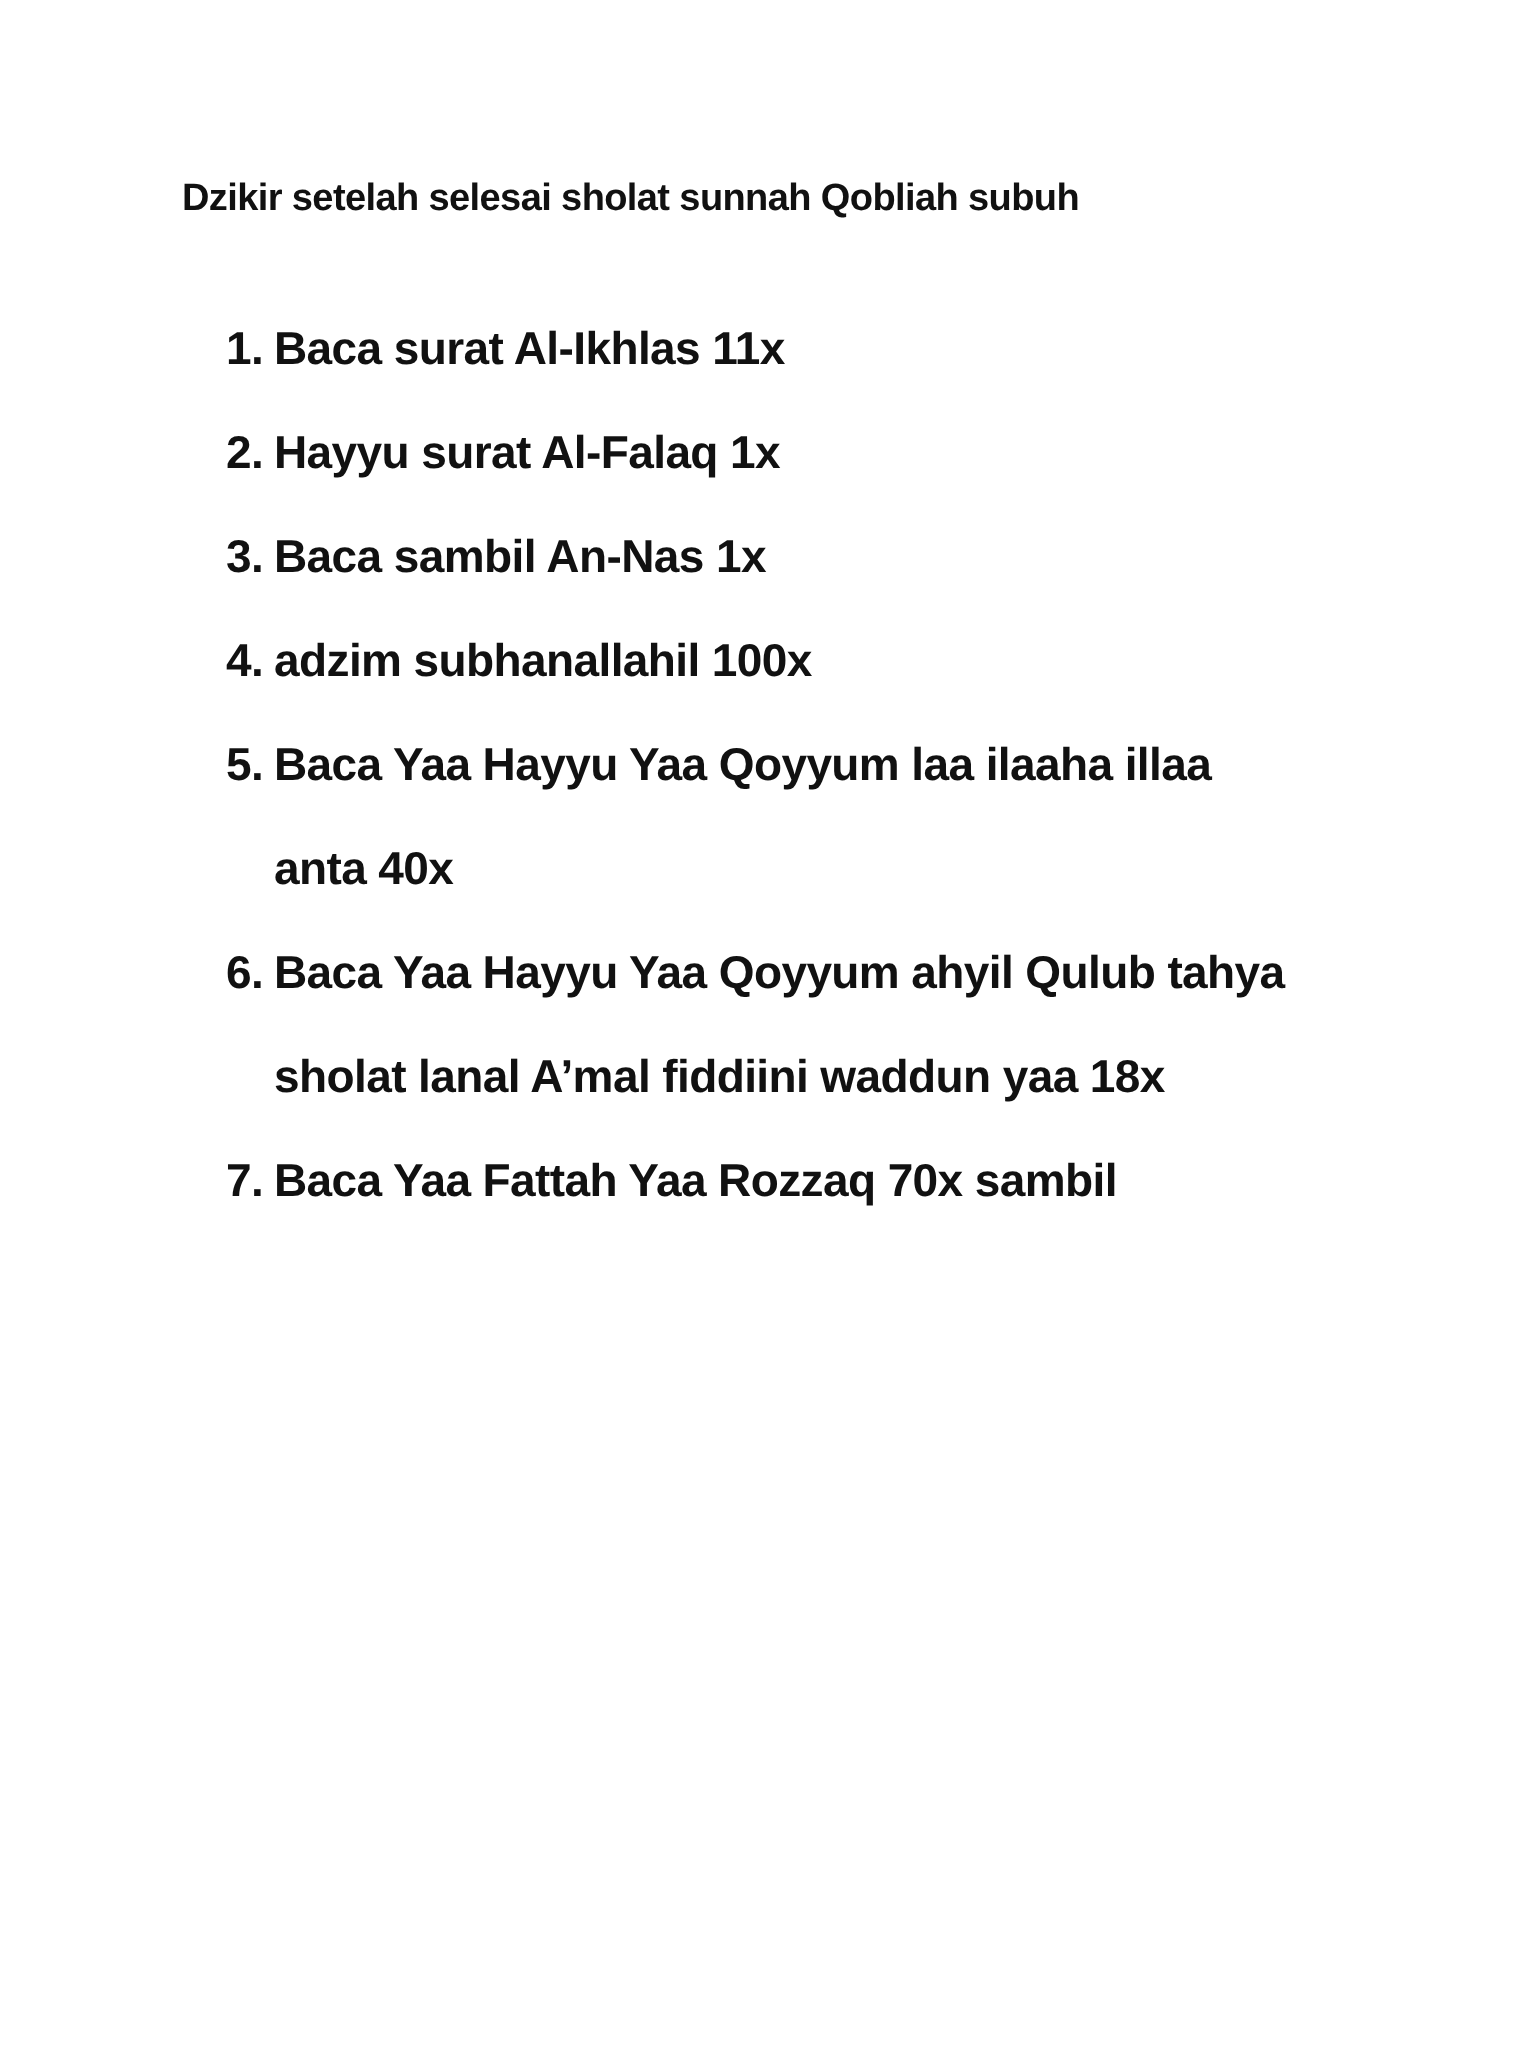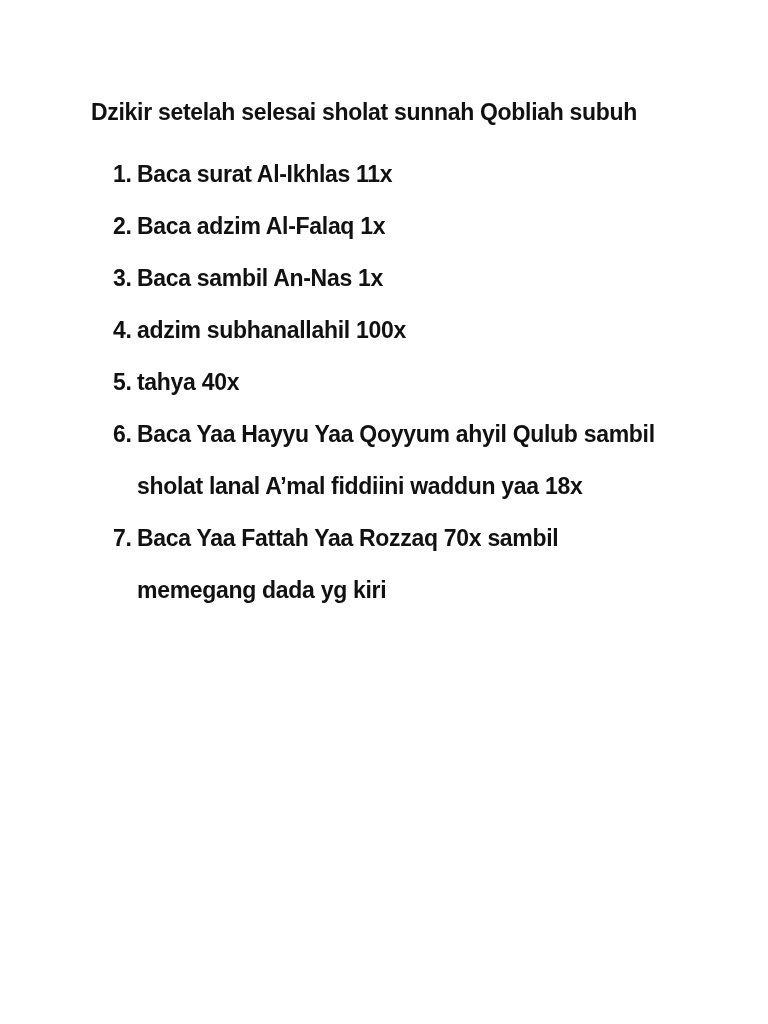--- a/index.html
+++ b/index.html
@@ -19,22 +19,22 @@
       position: absolute;
       left: 0;
       top: 0;
       width: 768px;
       height: 1024px;
       background: #ffffff;
     }
     .doc-title {
       position: absolute;
       left: 91px;
-      top: 96px;
-      font-size: 23px;
+      top: 84px;
+      font-size: 19px;
       font-weight: bold;
       letter-spacing: -0.3px;
       white-space: nowrap;
       line-height: 32px;
     }
     .list {
       position: absolute;
       left: 0;
       top: 148px;
       margin: 0;
@@ -67,38 +67,38 @@
 <div class="page">
   <div class="doc-title">Dzikir setelah selesai sholat sunnah Qobliah subuh</div>
 
   <ol class="list">
     <li class="list-item">
       <span class="list-num">1.</span>
       <span class="list-line">Baca surat Al-Ikhlas 11x</span>
     </li>
     <li class="list-item">
       <span class="list-num">2.</span>
-      <span class="list-line">Baca adzim Al-Falaq 1x</span>
+      <span class="list-line">Hayyu surat Al-Falaq 1x</span>
     </li>
     <li class="list-item">
       <span class="list-num">3.</span>
       <span class="list-line">Baca sambil An-Nas 1x</span>
     </li>
     <li class="list-item">
       <span class="list-num">4.</span>
       <span class="list-line">adzim subhanallahil 100x</span>
     </li>
     <li class="list-item">
       <span class="list-num">5.</span>
-      <span class="list-line">tahya 40x</span>
+      <span class="list-line">Baca Yaa Hayyu Yaa Qoyyum laa ilaaha illaa</span>
+      <span class="list-line">anta 40x</span>
     </li>
     <li class="list-item">
       <span class="list-num">6.</span>
-      <span class="list-line">Baca Yaa Hayyu Yaa Qoyyum ahyil Qulub sambil</span>
+      <span class="list-line">Baca Yaa Hayyu Yaa Qoyyum ahyil Qulub tahya</span>
       <span class="list-line">sholat lanal A’mal fiddiini waddun yaa 18x</span>
     </li>
     <li class="list-item">
       <span class="list-num">7.</span>
       <span class="list-line">Baca Yaa Fattah Yaa Rozzaq 70x sambil</span>
-      <span class="list-line">memegang dada yg kiri</span>
     </li>
   </ol>
 </div>
 
 </body></html>

